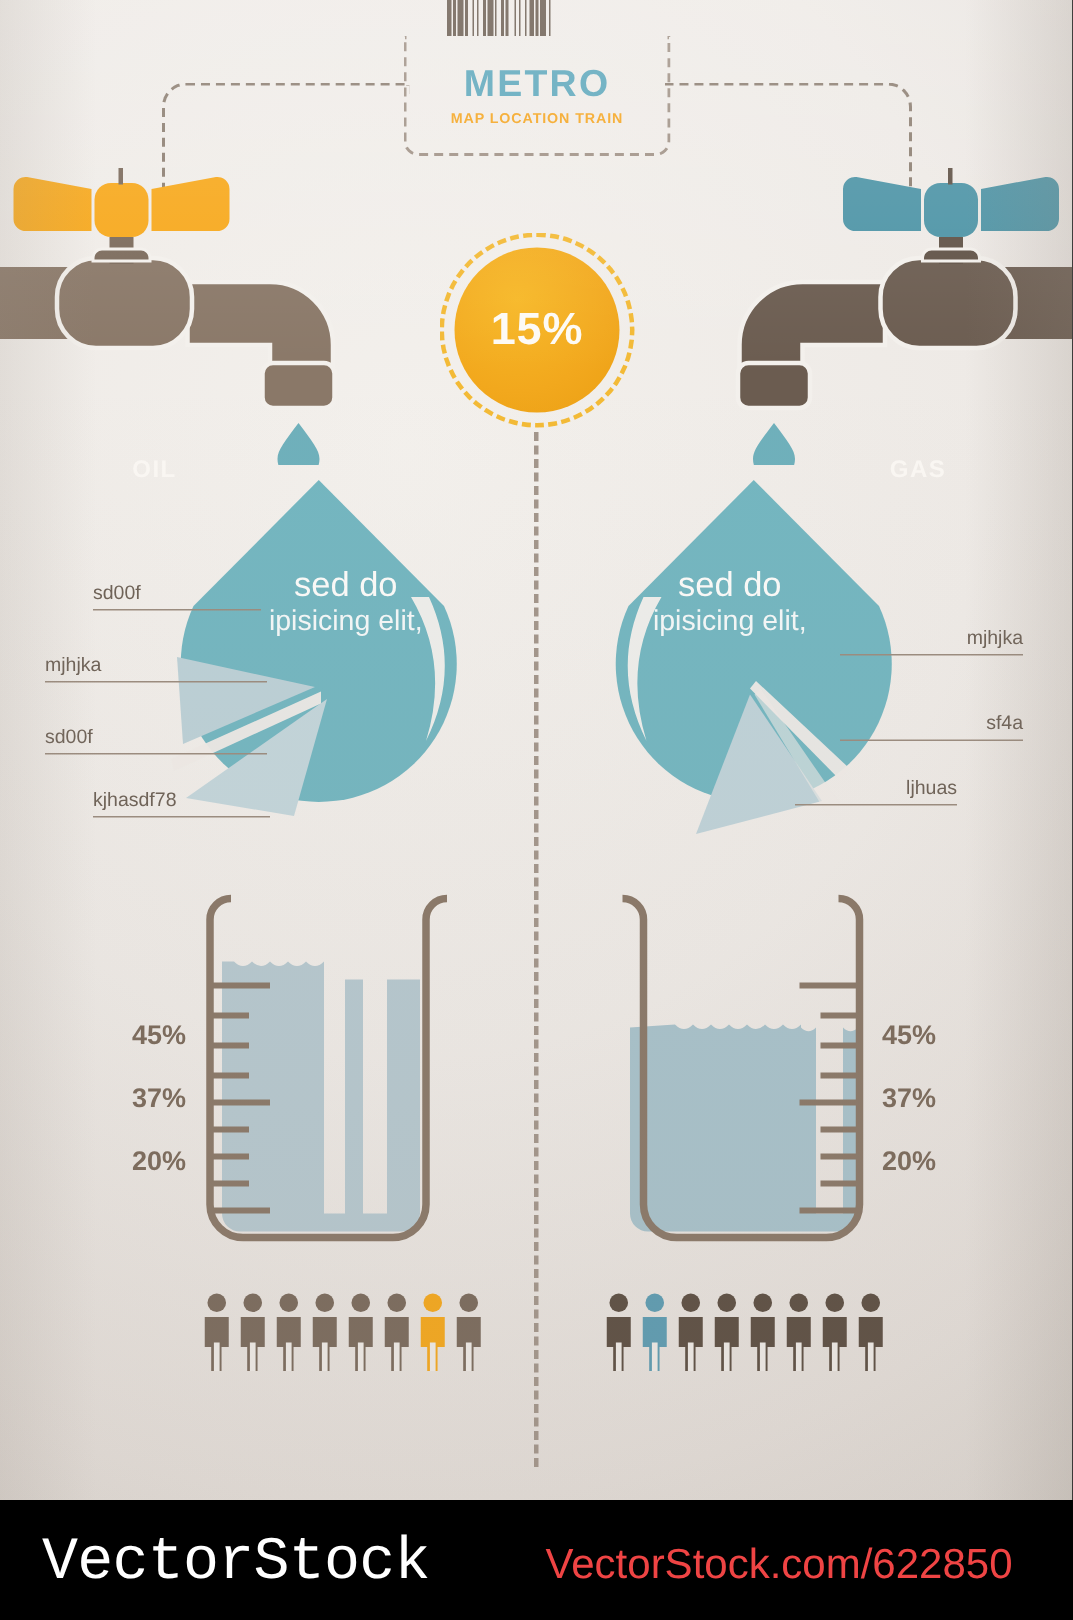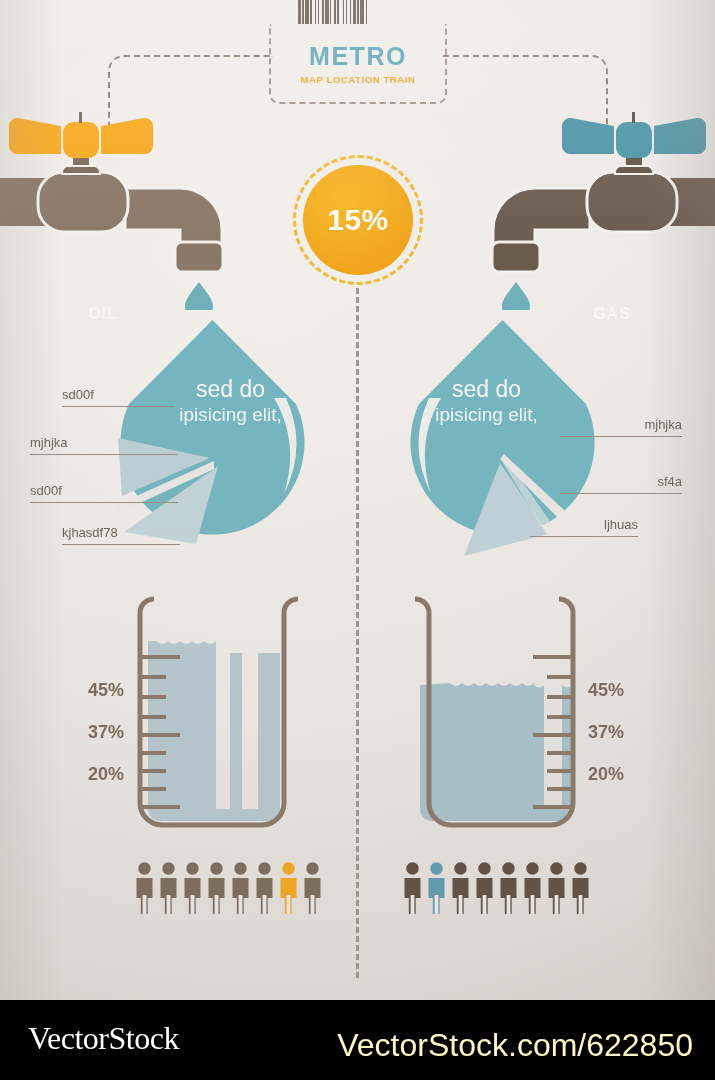--- a/index.html
+++ b/index.html
@@ -185,30 +185,30 @@
   
   #footer {
     position: absolute;
     left: 0; top: 1000px;
     width: 715px; height: 80px;
     background: #000;
   }
   #footer .logo {
     position: absolute;
     left: 28px; top: 20px;
-    font-size: 32px;
+    font-size: 40px;
     color: #fff;
     letter-spacing: -.5px;
-    font-family: Liberation Serif, serif;
+    font-family: Liberation Mono, monospace;
   }
   #footer .url {
     position: absolute;
-    right: 22px; top: 27px;
-    font-size: 32px;
-    color: #fef9c3;
+    right: 40px; top: 27px;
+    font-size: 28px;
+    color: #ef4444;
     font-family: "Liberation Sans", sans-serif;
   }
 </style>
 </head>
 <body>
 
 <div id="page">
 
   <div id="canvas">
 

